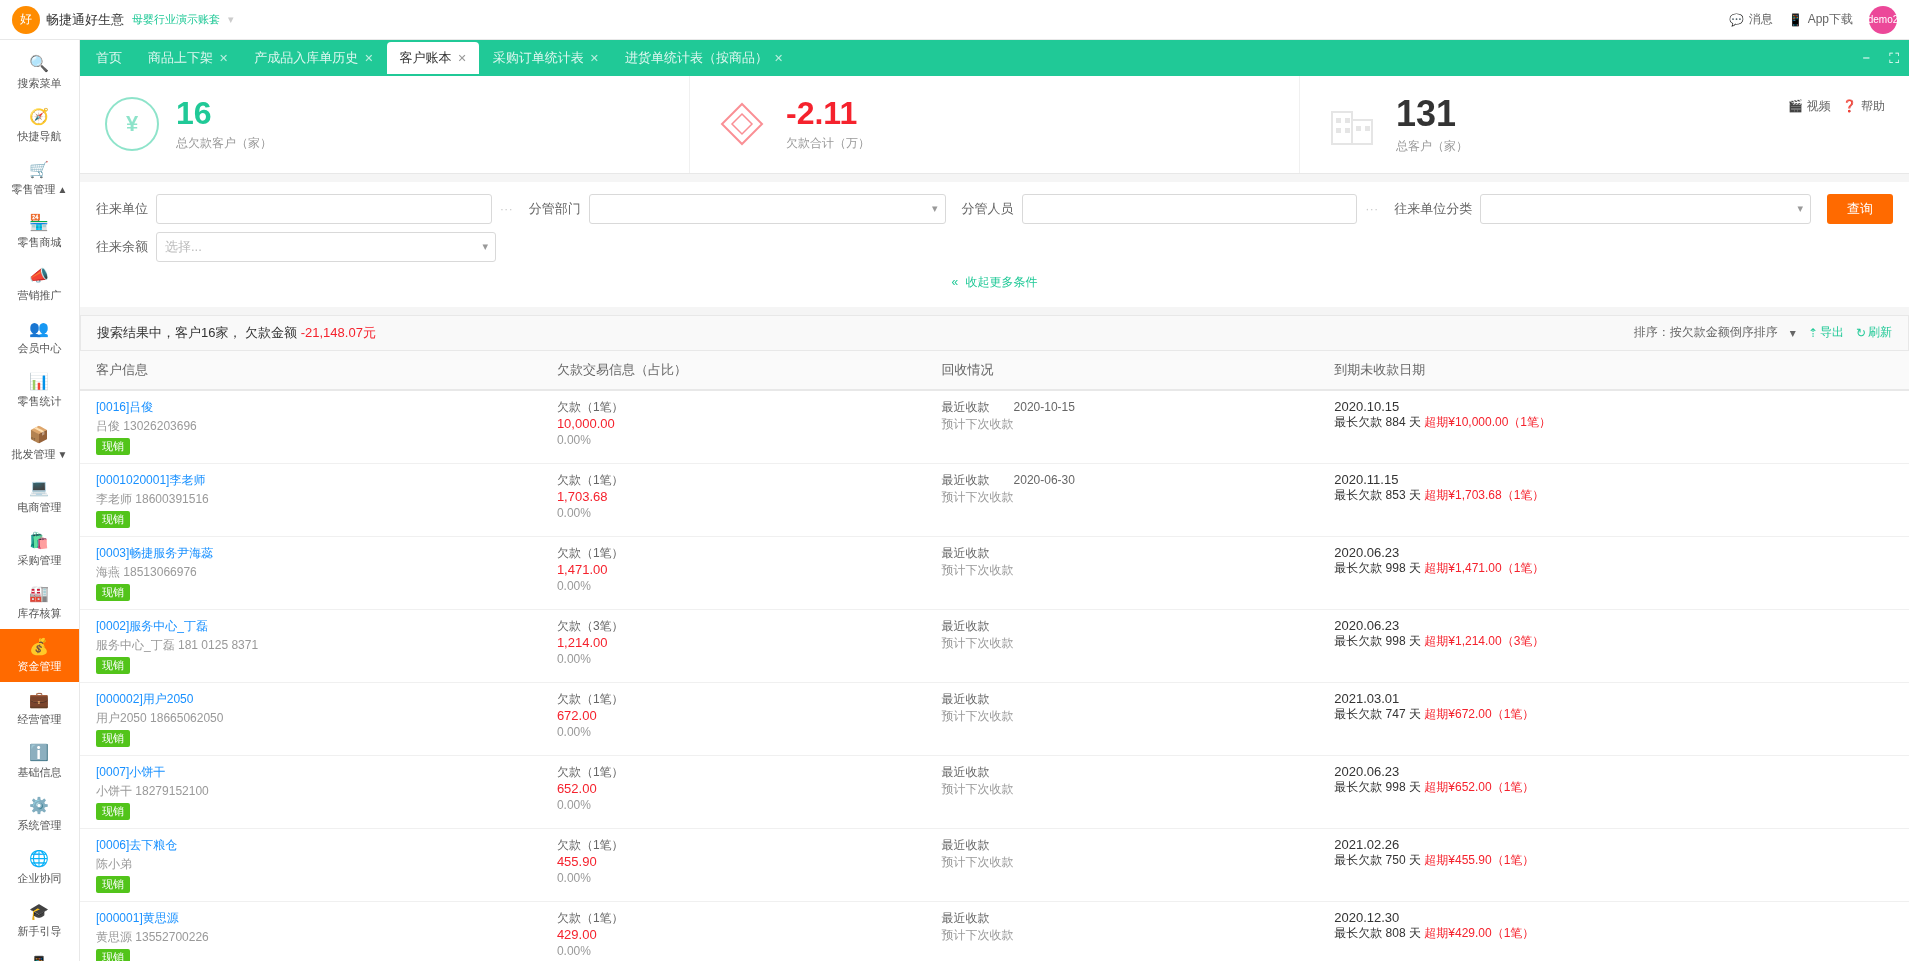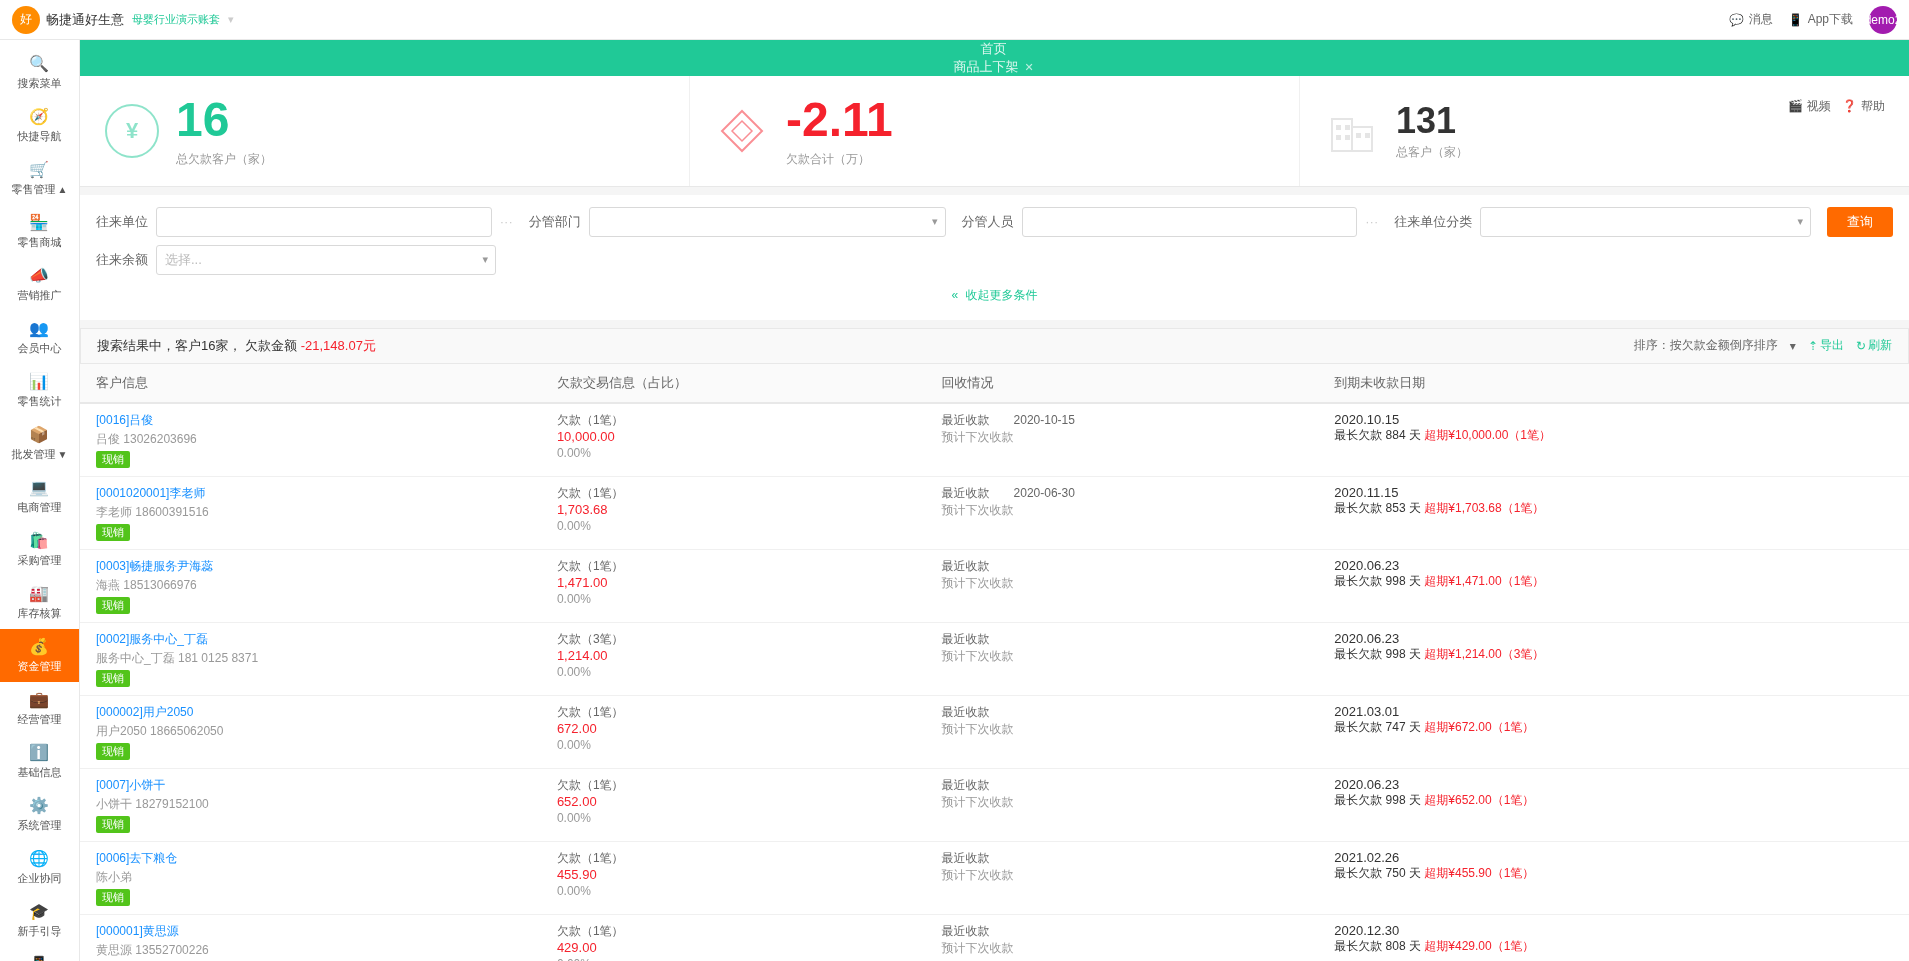--- a/index.html
+++ b/index.html
@@ -14,21 +14,21 @@
       padding: 0 12px;
       border-bottom: 1px solid #e8e8e8;
       justify-content: space-between;
     }
     .topbar-left { display: flex; align-items: center; gap: 8px; }
     .logo-area { display: flex; align-items: center; gap: 6px; }
     .logo-icon { width: 28px; height: 28px; background: #ff8c00; border-radius: 50%; display: flex; align-items: center; justify-content: center; color: #fff; font-size: 12px; }
     .logo-text { font-size: 13px; color: #333; }
     .topbar-right { display: flex; align-items: center; gap: 16px; }
     .topbar-btn { display: flex; align-items: center; gap: 4px; font-size: 12px; color: #666; cursor: pointer; }
-    .avatar { width: 28px; height: 28px; background: #a21caf; border-radius: 50%; display: flex; align-items: center; justify-content: center; color: #fff; font-size: 12px; text-align: center; }
+    .avatar { width: 28px; height: 28px; background: #ec4899; border-radius: 50%; display: flex; align-items: center; justify-content: center; color: #fff; font-size: 10px; text-align: center; }
 
     
     .layout { display: flex; height: calc(961px - 40px); }
     .sidebar {
       width: 80px;
       background: #fff;
       border-right: 1px solid #e8e8e8;
       display: flex;
       flex-direction: column;
       overflow-y: auto;
@@ -57,21 +57,20 @@
 
     
     .tabbar {
       background: #20c997;
       display: flex;
       align-items: center;
       height: 36px;
       padding: 0 4px;
       overflow: hidden;
       flex-shrink: 0;
-      flex-direction: column;
     }
     .tab {
       display: flex;
       align-items: center;
       padding: 0 12px;
       height: 32px;
       cursor: pointer;
       font-size: 13px;
       color: rgba(255,255,255,0.85);
       white-space: nowrap;
@@ -100,21 +99,21 @@
       display: flex;
       align-items: center;
       padding: 18px 24px;
       border-right: 1px solid #f0f0f0;
       gap: 16px;
     }
     .stat-card:last-child { border-right: none; }
     .stat-icon { width: 56px; height: 56px; display: flex; align-items: center; justify-content: center; opacity: 0.5; }
     .stat-icon svg { width: 56px; height: 56px; }
     .stat-values { flex: 1; }
-    .stat-number { font-size: 48px; font-weight: bold; line-height: 1.1; }
+    .stat-number { font-size: 32px; font-weight: bold; line-height: 1.1; }
     .stat-number.red { color: #f5222d; }
     .stat-number.teal { color: #20c997; }
     .stat-label { font-size: 12px; color: #999; margin-top: 4px; }
     .stat-actions { display: flex; gap: 12px; font-size: 12px; color: #666; align-self: flex-start; margin-top: 4px; }
     .stat-action-link { cursor: pointer; color: #666; }
 
     
     .filter-area {
       background: #fff;
       padding: 12px 16px;

